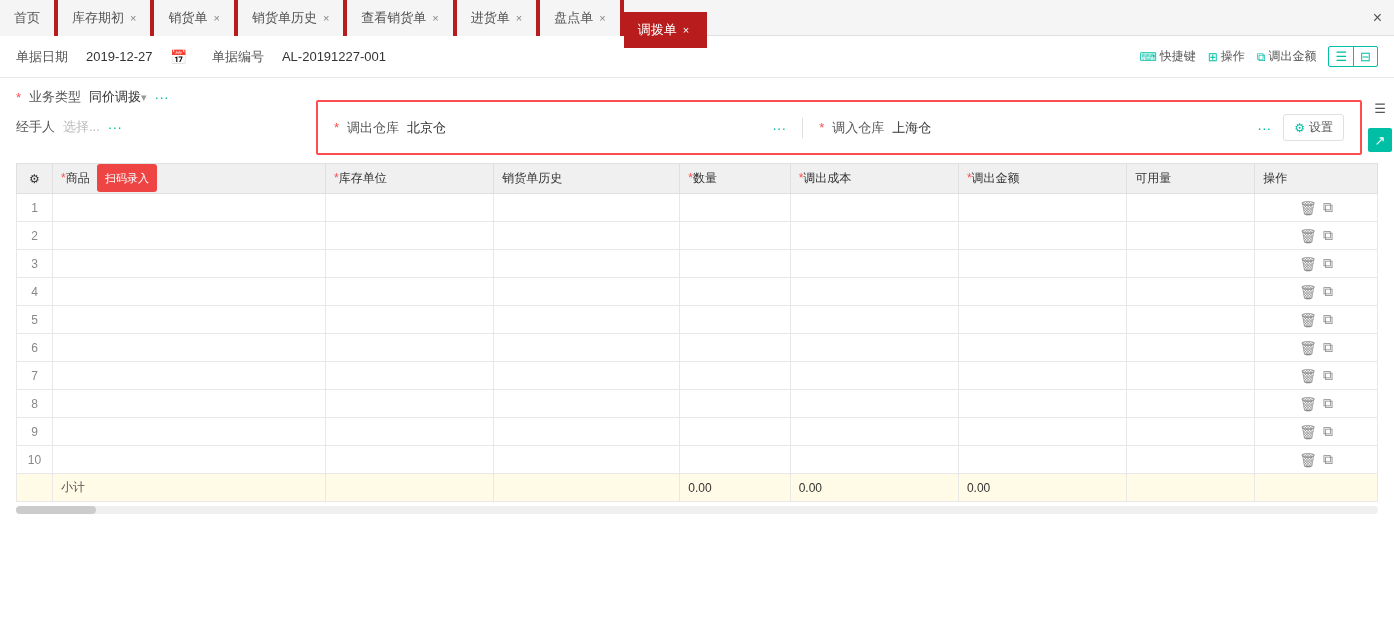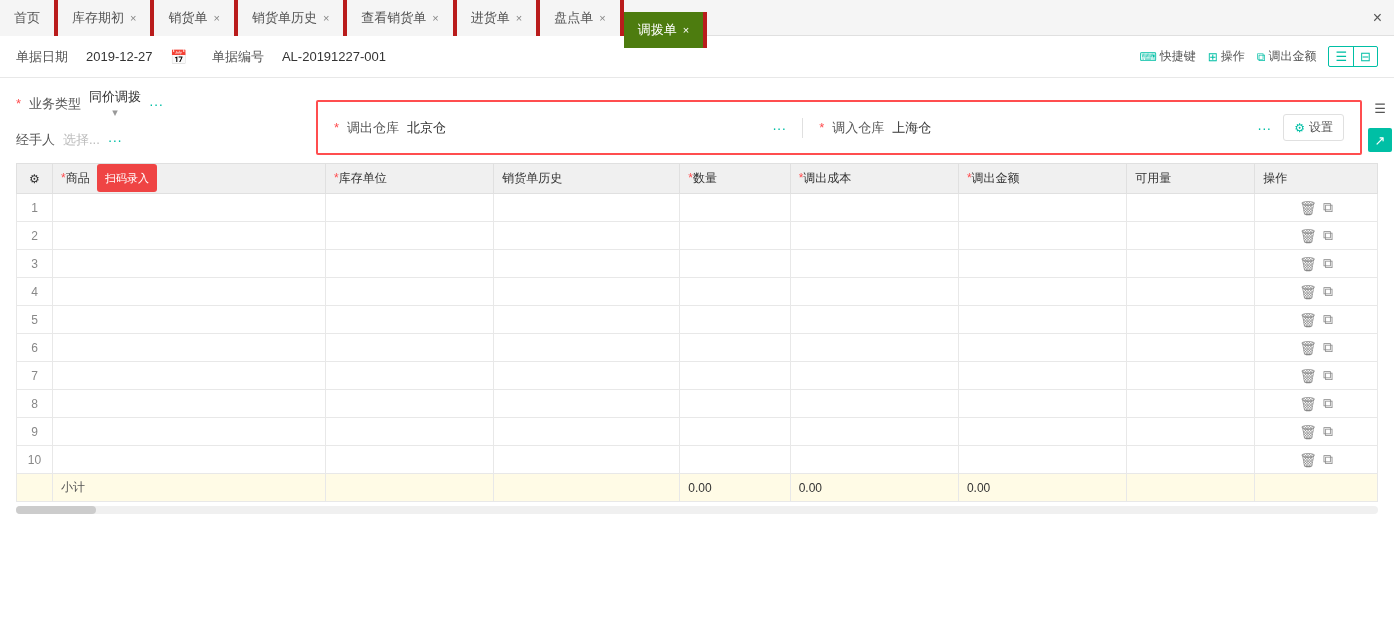--- a/index.html
+++ b/index.html
@@ -20,21 +20,21 @@
       padding: 0 14px;
       height: 36px;
       cursor: pointer;
       border-right: 4px solid #b91c1c;
       white-space: nowrap;
       font-size: 13px;
       color: #555;
       background: #f5f5f5;
     }
     .tab-item.active {
-      background: #4d7c0f;
+      background: #b91c1c;
       color: #fff;
       margin-top: 24px;
     }
     .tab-item .close-btn {
       margin-left: 6px;
       font-size: 11px;
       color: inherit;
       opacity: 0.7;
       cursor: pointer;
     }
@@ -105,21 +105,20 @@
     }
     .required-star { color: #ff4d4f; }
     .field-label { color: #555; font-size: 13px; }
     .field-value {
       color: #333;
       font-size: 13px;
     }
     .field-select {
       display: flex;
       align-items: center;
-      flex-direction: column;
     }
     .chevron-down { color: #999; font-size: 11px; }
     .more-btn { color: #00bfa5; cursor: pointer; font-size: 14px; }
     .placeholder-text { color: #bbb; }
 
     
     .warehouse-section {
       border: 2px solid #ff4d4f;
       border-radius: 2px;
       padding: 12px 16px;

